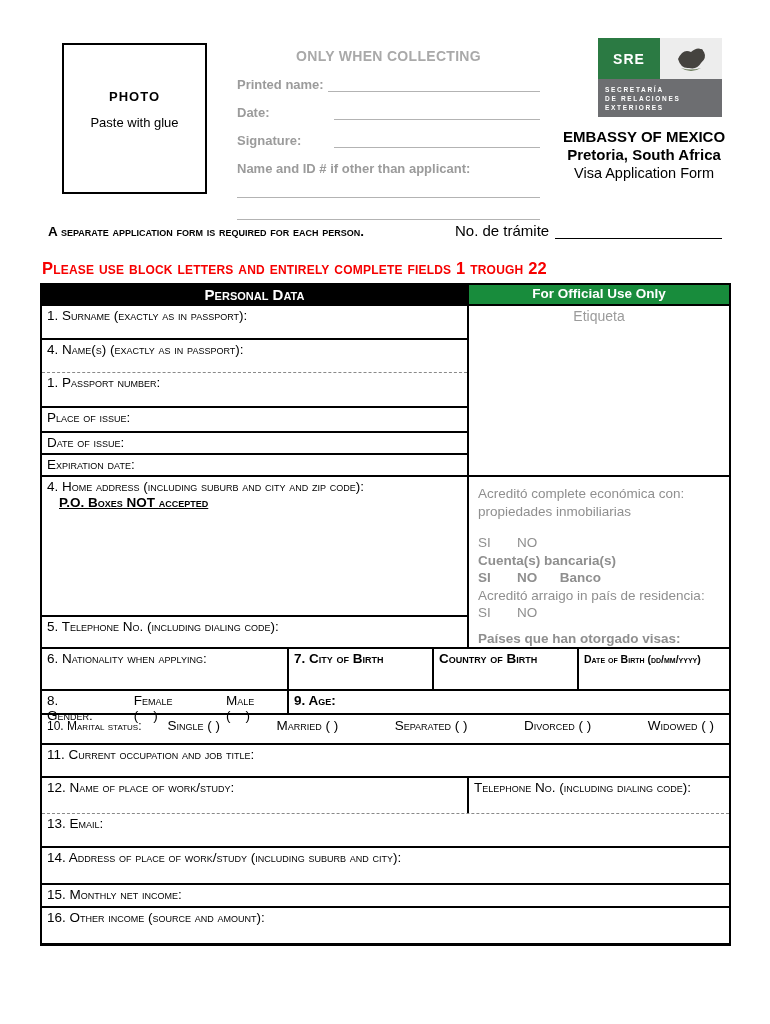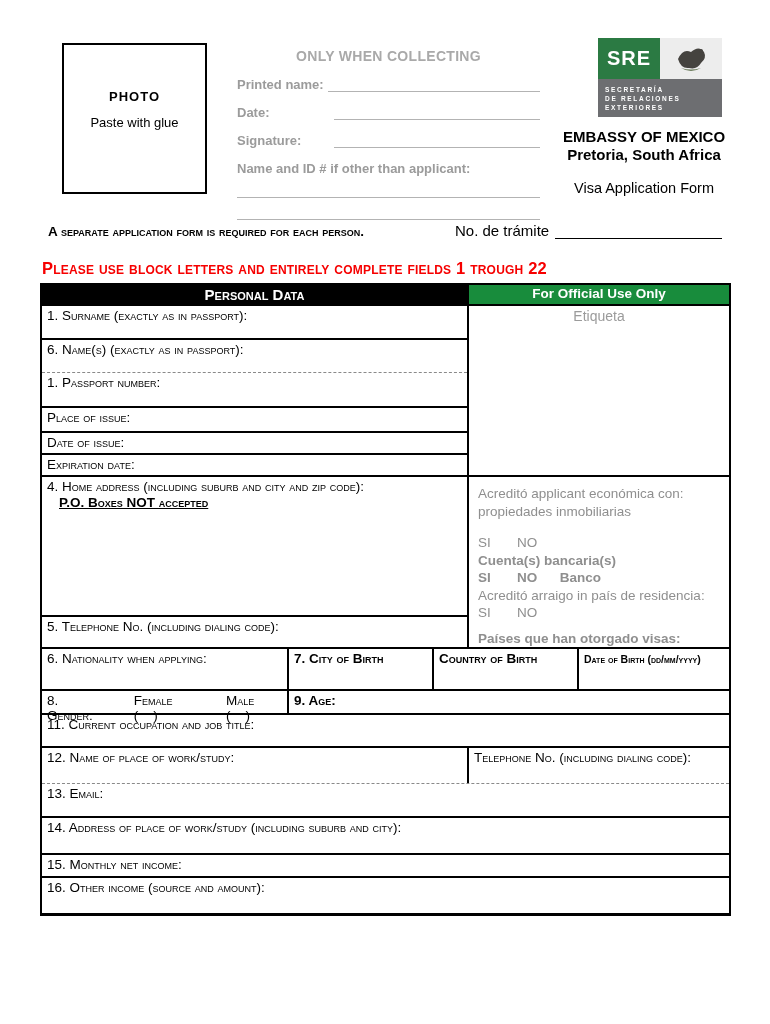--- a/index.html
+++ b/index.html
@@ -19,30 +19,30 @@
     letter-spacing:.3px; }
   .collect-row { display:flex; align-items:flex-end; height:28px; color:#9b9b9b;
     font-weight:bold; font-size:13px; }
   .collect-row .lab.fixed { width:93px; }
   .fill { flex:1; border-bottom:1px solid #b3b3b3; height:15px; margin-left:4px; }
   .xline { border-bottom:1px solid #b3b3b3; height:22px; }
 
   .logo { position:absolute; left:598px; top:38px; width:124px; }
   .logo-top { display:flex; }
   .logo-sre { width:62px; height:41px; background:#2b7a43; color:#fff; font-weight:bold;
-    font-size:20px; display:flex; align-items:center; justify-content:center; letter-spacing:1px; }
+    font-size:14px; display:flex; align-items:center; justify-content:center; letter-spacing:1px; }
   .logo-eagle { width:62px; height:41px; background:#ededed; display:flex;
     align-items:center; justify-content:center; }
   .logo-band { height:38px; background:#6d6e71; color:#fff; font-size:6.5px; font-weight:bold;
     letter-spacing:1.7px; display:flex; flex-direction:column; justify-content:center;
     padding-left:7px; gap:2px; }
 
   .embassy { position:absolute; left:553px; top:128px; width:182px; text-align:center; line-height:1.18; }
   .embassy-name, .embassy-city { font-weight:bold; font-size:15px; }
-  .form-title { font-size:14.5px; margin-top:17px; font-weight:normal; }
+  .form-title { font-size:14.5px; margin-top:2px; font-weight:normal; }
 
   .separate-note { position:absolute; left:48px; top:224px; font-weight:bold;
     font-size:13.5px; font-variant:small-caps; }
   .tramite { position:absolute; left:455px; top:222px; width:267px; display:flex;
     align-items:flex-end; font-size:15px; }
   .tramite .tfill { flex:1; border-bottom:1.5px solid #000; height:16px; margin-left:6px; }
 
   .instruction { position:absolute; left:42px; top:259px; color:#f60000; font-weight:bold;
     font-size:16.5px; font-variant:small-caps; letter-spacing:.2px; }
 
@@ -145,21 +145,21 @@
 
   <div class="tbl">
     <div class="top">
 
       <div class="cleft">
         <div class="hb">Personal Data</div>
         <div class="row h34">
           <span class="lbl">1. Surname (exactly as in passport):</span>
         </div>
         <div class="row h34">
-          <span class="lbl">6. Name(s) (exactly as in passport):</span>
+          <span class="lbl">4. Name(s) (exactly as in passport):</span>
         </div>
         <div class="row h34 dash">
           <span class="lbl">1. Passport number:</span>
         </div>
         <div class="row h25">
           <span class="lbl">Place of issue:</span>
         </div>
         <div class="row h22">
           <span class="lbl">Date of issue:</span>
         </div>
@@ -174,21 +174,21 @@
           <span class="lbl">5. Telephone No. (including dialing code):</span>
         </div>
       </div>
 
       <div class="cright">
         <div class="hg">For Official Use Only</div>
         <div class="off1">
           <span>Etiqueta</span>
         </div>
         <div class="off2">
-          <div>Acreditó applicant económica con:</div>
+          <div>Acreditó complete económica con:</div>
           <div>propiedades inmobiliarias</div>
           <div class="gap-m"></div>
           <div>SI&nbsp;&nbsp;&nbsp;&nbsp;&nbsp;&nbsp;&nbsp;NO</div>
           <div class="b">Cuenta(s) bancaria(s)</div>
           <div class="b">SI&nbsp;&nbsp;&nbsp;&nbsp;&nbsp;&nbsp;&nbsp;NO&nbsp;&nbsp;&nbsp;&nbsp;&nbsp;&nbsp;Banco</div>
           <div>Acreditó arraigo in país de residencia:</div>
           <div>SI&nbsp;&nbsp;&nbsp;&nbsp;&nbsp;&nbsp;&nbsp;NO</div>
           <div class="gap-s"></div>
           <div class="b">Países que han otorgado visas:</div>
         </div>
@@ -216,20 +216,30 @@
           <span class="lbl">8. Gender:</span>
           <span class="lbl">Female (&nbsp;&nbsp;&nbsp;&nbsp;)</span>
           <span class="lbl">Male (&nbsp;&nbsp;&nbsp;&nbsp;)</span>
         </span>
       </div>
       <div class="c cgrow">
         <span class="lbl b">9. Age:</span>
       </div>
     </div>
 
+    <div class="row h30 marital">
+      <span class="lbl mlabel">10. Marital status:</span>
+      <span class="opts">
+        <span class="lbl">Single (&nbsp;)</span>
+        <span class="lbl">Married (&nbsp;)</span>
+        <span class="lbl">Separated (&nbsp;)</span>
+        <span class="lbl">Divorced (&nbsp;)</span>
+        <span class="lbl">Widowed (&nbsp;)</span>
+      </span>
+    </div>
 
     <div class="row h33">
       <span class="lbl">11. Current occupation and job title:</span>
     </div>
 
     <div class="frow h37 solidbottom">
       <div class="c w427">
         <span class="lbl">12. Name of place of work/study:</span>
       </div>
       <div class="c cgrow">

